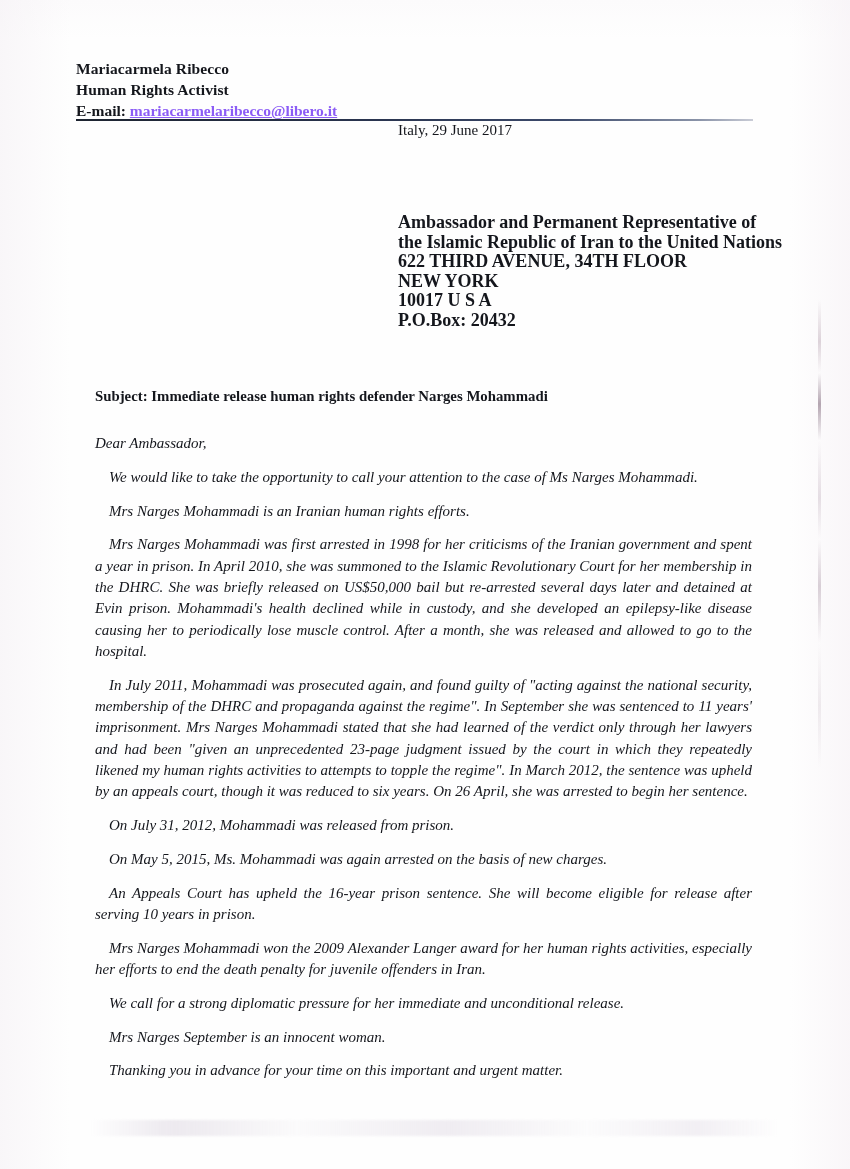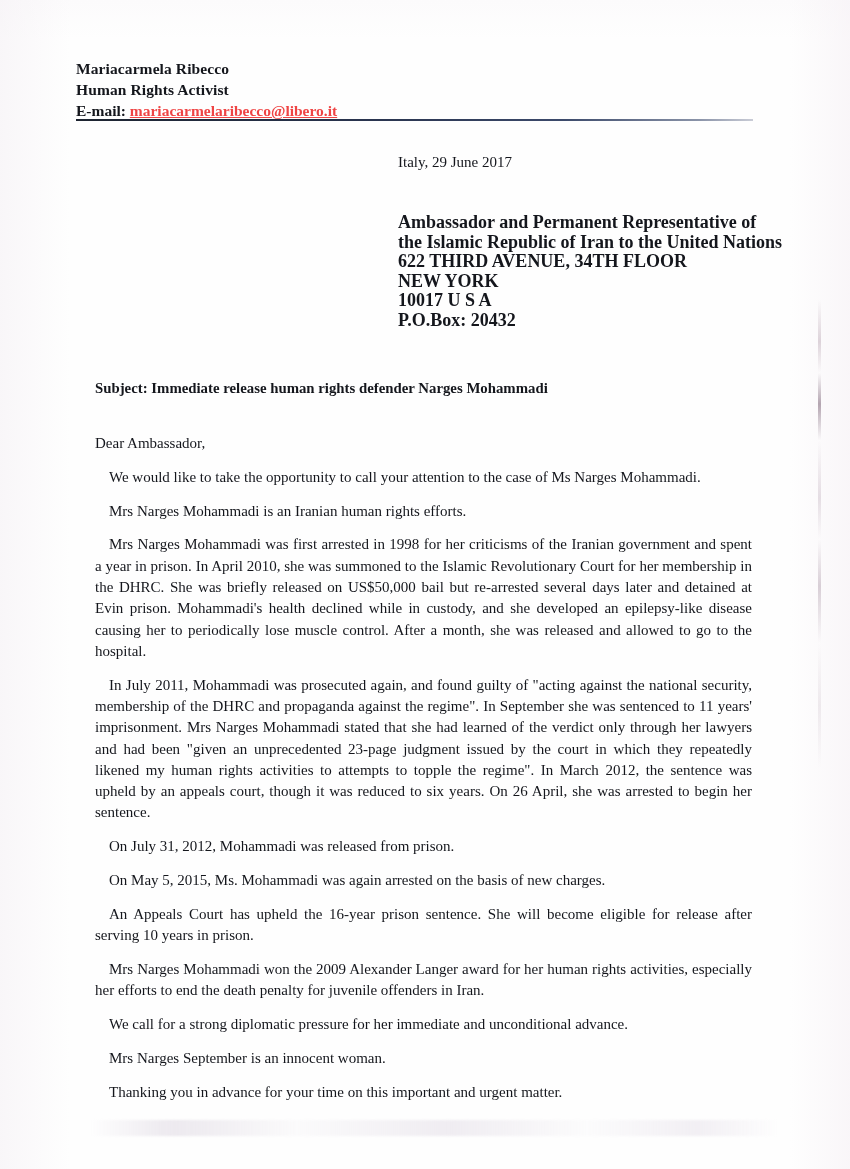--- a/index.html
+++ b/index.html
@@ -79,78 +79,79 @@
     letter-spacing: 0.1px;
     white-space: nowrap;
   }
   .email-row {
     font-weight: bold;
     font-size: 15.5px;
     line-height: 21px;
     white-space: nowrap;
   }
   .email-link {
-    color: #ef4444;
+    color: #8b5cf6;
     text-decoration: underline;
     text-underline-offset: 1px;
     font-weight: bold;
   }
   .rule {
     position: absolute;
     left: 76px;
     top: 119px;
     width: 677px;
     height: 1.6px;
     background: linear-gradient(to right, #1d2430 0%, #2a3550 45%, #3c4a6b 72%, #8a93a8 92%, #c9ccd6 100%);
   }
 
   
   .date-line {
     position: absolute;
     left: 398px;
-    top: 152px;
+    top: 120px;
     font-size: 15px;
     line-height: 20px;
     white-space: nowrap;
   }
 
   
   .recipient {
     position: absolute;
     left: 398px;
     top: 213px;
     font-weight: bold;
     font-size: 18px;
     line-height: 19.6px;
   }
   .recipient div { white-space: nowrap; }
 
   
   .subject {
     position: absolute;
     left: 95px;
-    top: 380px;
+    top: 388px;
     font-weight: bold;
     font-size: 14.8px;
     white-space: nowrap;
   }
 
   
   .body {
     position: absolute;
     left: 95px;
     top: 433px;
     width: 657px;
     font-size: 15px;
     line-height: 21.3px;
   }
   .body p {
     margin: 0 0 12.5px 0;
     text-align: justify;
     text-indent: 14px;
+    font-style: italic;
   }
   .body p.noindent { text-indent: 0; }
   .body p:last-child { margin-bottom: 12px; }
 </style>
 </head>
 <body>
 
 <div class="page">
 
   <div class="scan-tint"></div>
@@ -184,19 +185,19 @@
   <div class="body">
     <p class="noindent">Dear Ambassador,</p>
     <p>We would like to take the opportunity to call your attention to the case of Ms Narges Mohammadi.</p>
     <p>Mrs Narges Mohammadi is an Iranian human rights efforts.</p>
     <p>Mrs Narges Mohammadi was first arrested in 1998 for her criticisms of the Iranian government and spent a year in prison. In April 2010, she was summoned to the Islamic Revolutionary Court for her membership in the DHRC. She was briefly released on US$50,000 bail but re-arrested several days later and detained at Evin prison. Mohammadi's health declined while in custody, and she developed an epilepsy-like disease causing her to periodically lose muscle control. After a month, she was released and allowed to go to the hospital.</p>
     <p>In July 2011, Mohammadi was prosecuted again, and found guilty of "acting against the national security, membership of the DHRC and propaganda against the regime". In September she was sentenced to 11 years' imprisonment. Mrs Narges Mohammadi stated that she had learned of the verdict only through her lawyers and had been "given an unprecedented 23-page judgment issued by the court in which they repeatedly likened my human rights activities to attempts to topple the regime". In March 2012, the sentence was upheld by an appeals court, though it was reduced to six years. On 26 April, she was arrested to begin her sentence.</p>
     <p>On July 31, 2012, Mohammadi was released from prison.</p>
     <p>On May 5, 2015, Ms. Mohammadi was again arrested on the basis of new charges.</p>
     <p>An Appeals Court has upheld the 16-year prison sentence. She will become eligible for release after serving 10 years in prison.</p>
     <p>Mrs Narges Mohammadi won the 2009 Alexander Langer award for her human rights activities, especially her efforts to end the death penalty for juvenile offenders in Iran.</p>
-    <p>We call for a strong diplomatic pressure for her immediate and unconditional advance.</p>
+    <p>We call for a strong diplomatic pressure for her immediate and unconditional release.</p>
     <p>Mrs Narges September is an innocent woman.</p>
     <p>Thanking you in advance for your time on this important and urgent matter.</p>
 
   </div>
 
 </div>
 
 </body></html>

